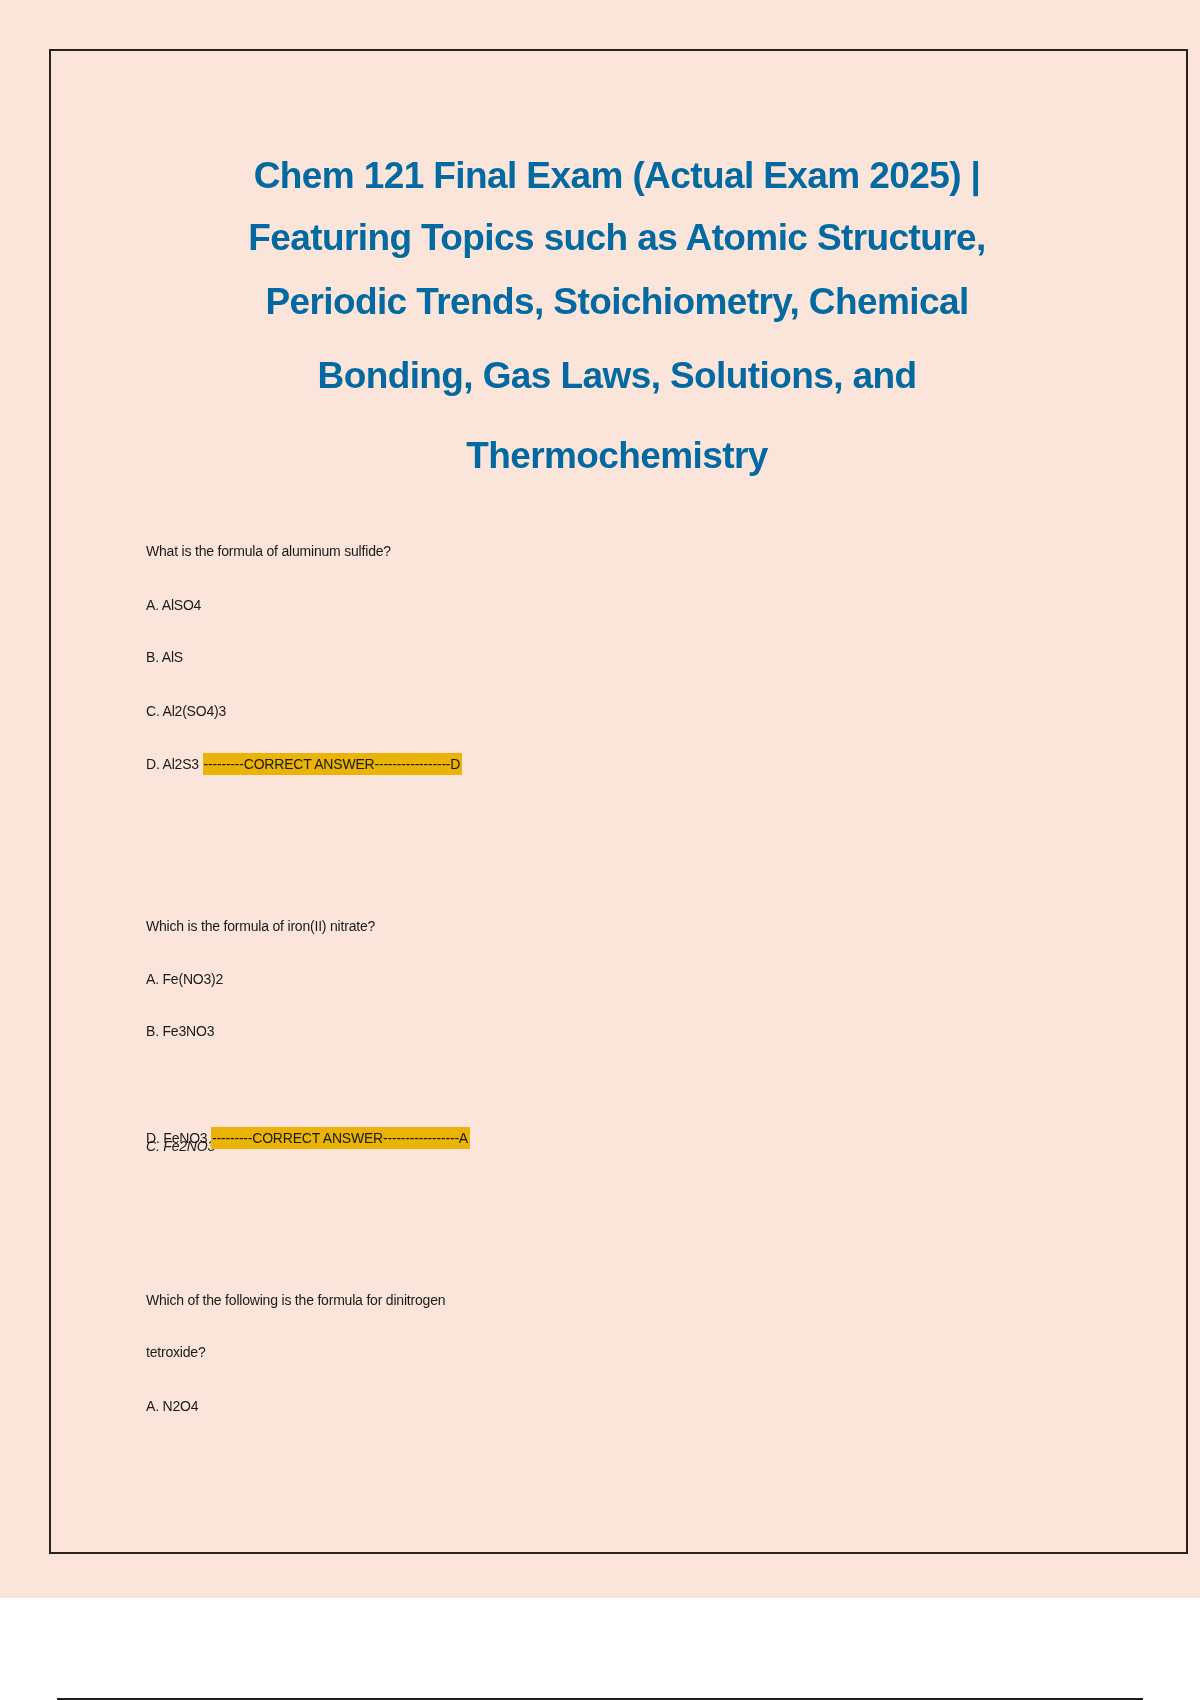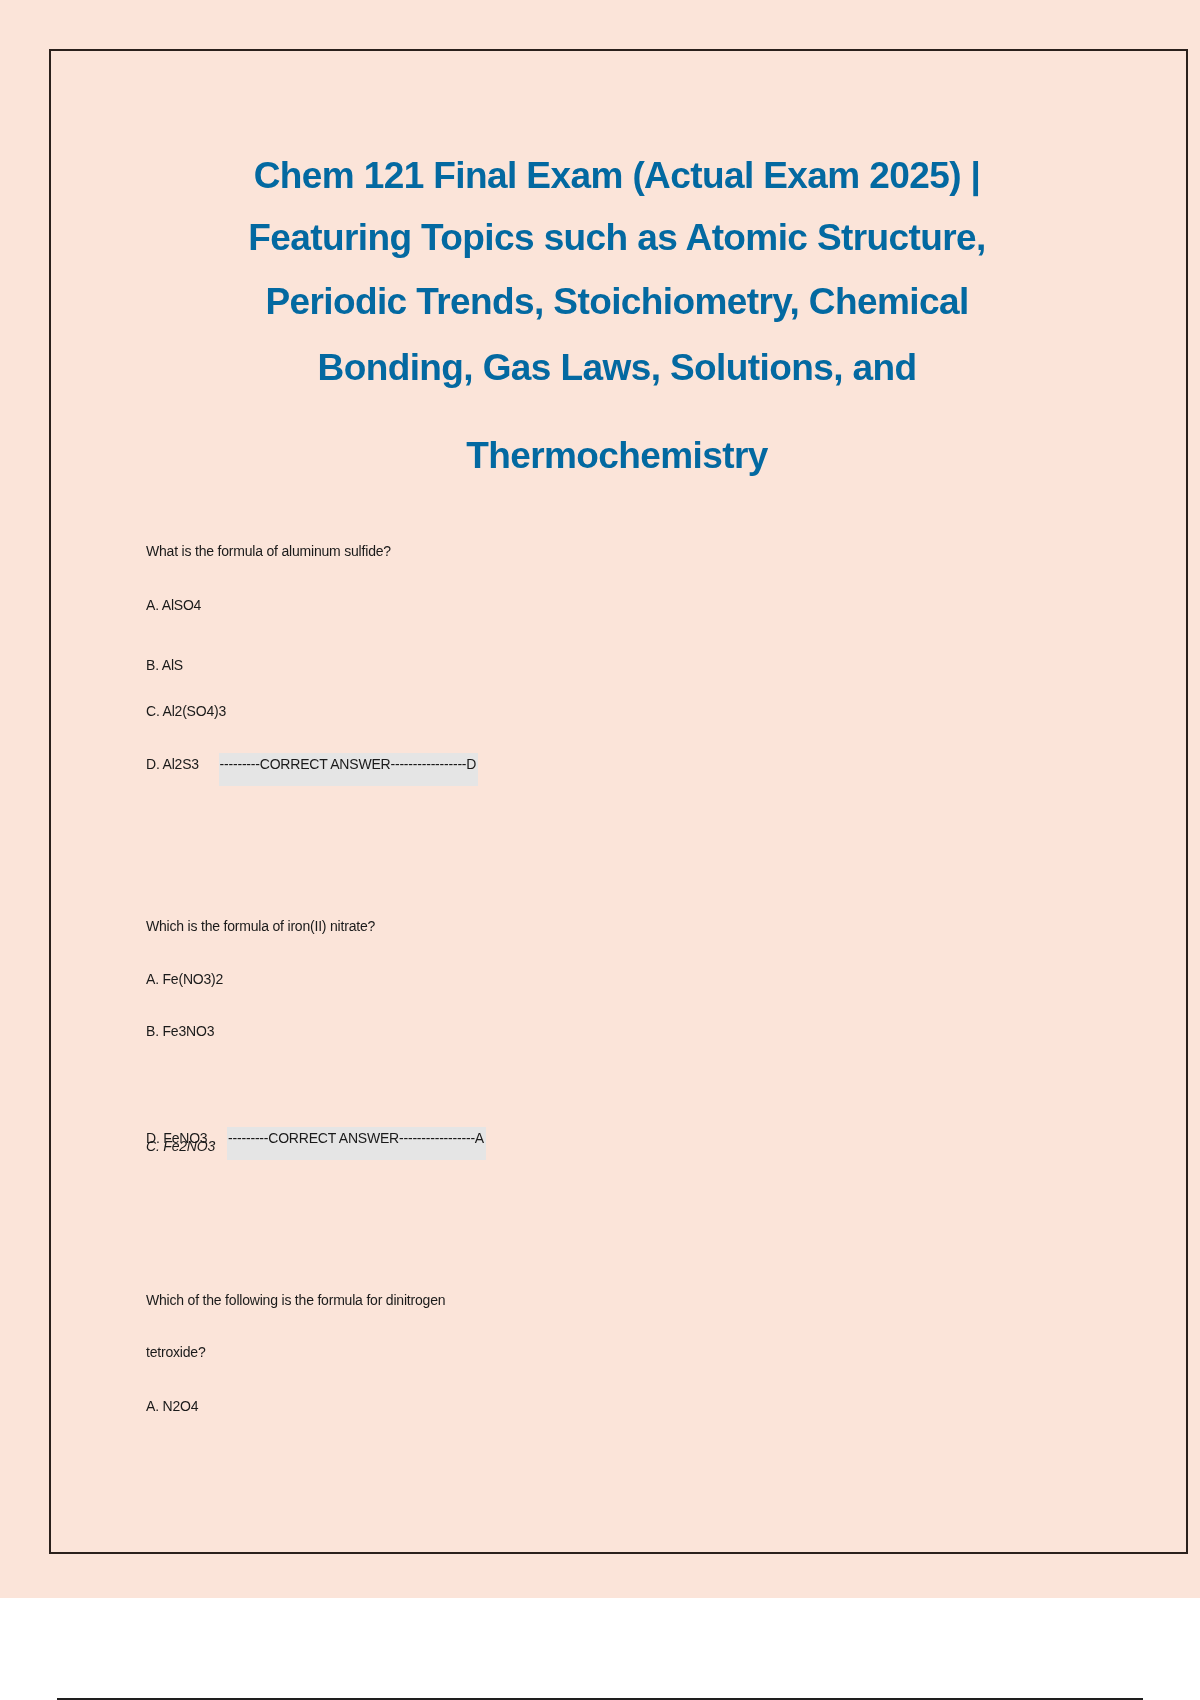--- a/index.html
+++ b/index.html
@@ -46,51 +46,50 @@
   .line {
     position: absolute;
     left: 146px;
     font-size: 14px;
     line-height: 30px;
     letter-spacing: -0.2px;
     color: #1a1a1a;
     white-space: nowrap;
   }
   .hl {
-    background: #e5e5e5;
-    padding: 3px 2px 14px 1px;
-    margin-left: 16px;
+    background: #eab308;
+    padding: 3px 2px 3px 1px;
   }
   .footer-rule {
     position: absolute;
     left: 57px;
     top: 1698px;
     width: 1086px;
     height: 2px;
     background: #1e1e1e;
   }
 </style>
 </head>
 <body>
 
 <div class="page-bg"></div>
 <div class="page-border"></div>
 
 <div>
   <div class="title" style="top:154px;">Chem 121 Final Exam (Actual Exam 2025) |</div>
   <div class="title" style="top:216px;">Featuring Topics such as Atomic Structure,</div>
   <div class="title" style="top:280px;">Periodic Trends, Stoichiometry, Chemical</div>
-  <div class="title" style="top:346px;">Bonding, Gas Laws, Solutions, and</div>
+  <div class="title" style="top:354px;">Bonding, Gas Laws, Solutions, and</div>
   <div class="title" style="top:406px;margin-top:28px;">Thermochemistry</div>
 </div>
 
 <div>
   <div class="line" style="top:536px;">What is the formula of aluminum sulfide?</div>
   <div class="line" style="top:590px;">A. AlSO4</div>
-  <div class="line" style="top:642px;margin-top:8px;">B. AlS</div>
+  <div class="line" style="top:642px;">B. AlS</div>
   <div class="line" style="top:696px;">C. Al2(SO4)3</div>
   <div class="line" style="top:749px;">
     <span>D. Al2S3 </span><span class="hl">---------CORRECT ANSWER-----------------D</span>
   </div>
 </div>
 
 <div>
   <div class="line" style="top:911px;">Which is the formula of iron(II) nitrate?</div>
   <div class="line" style="top:964px;">A. Fe(NO3)2</div>
   <div class="line" style="top:1016px;">B. Fe3NO3</div>

